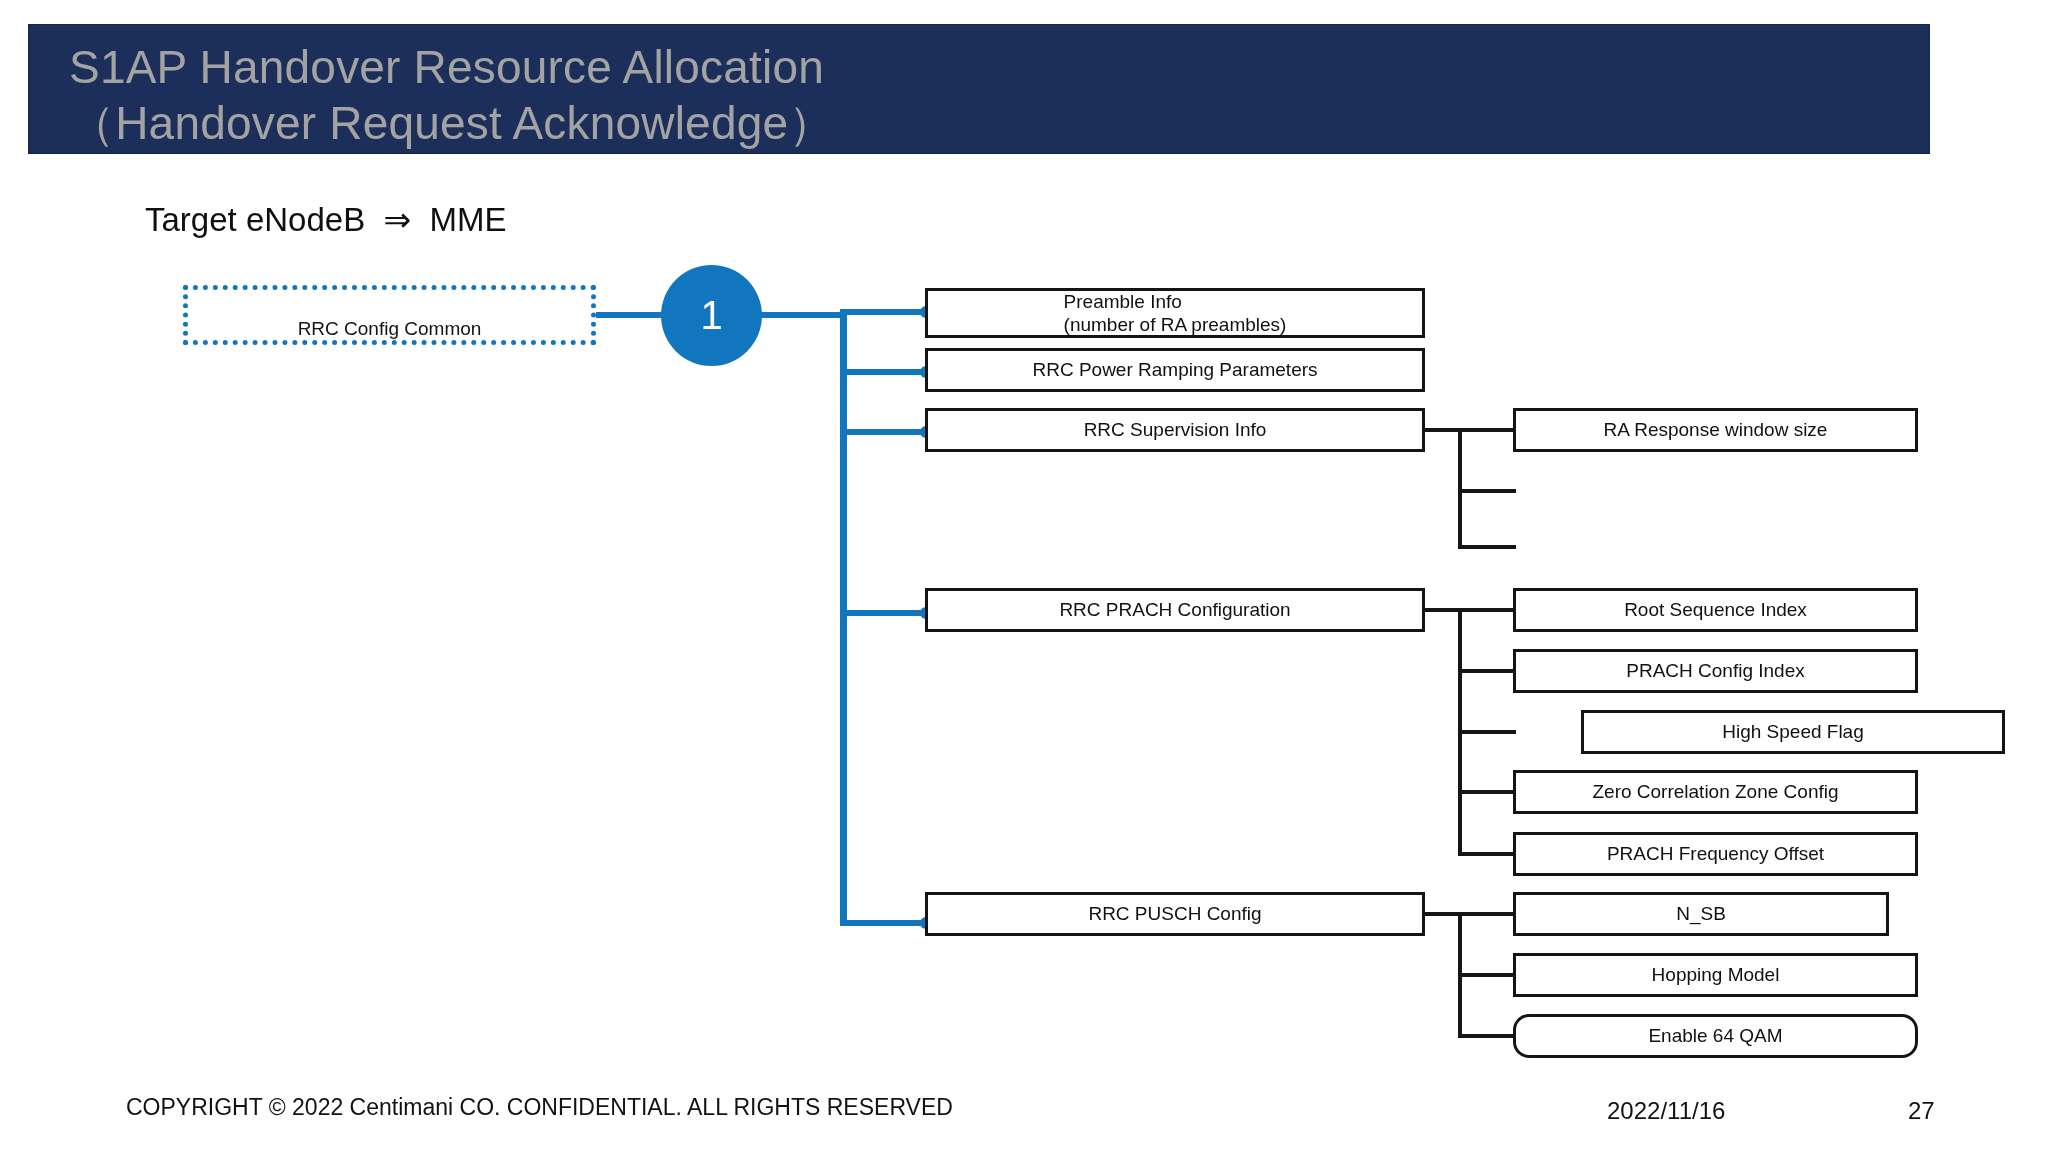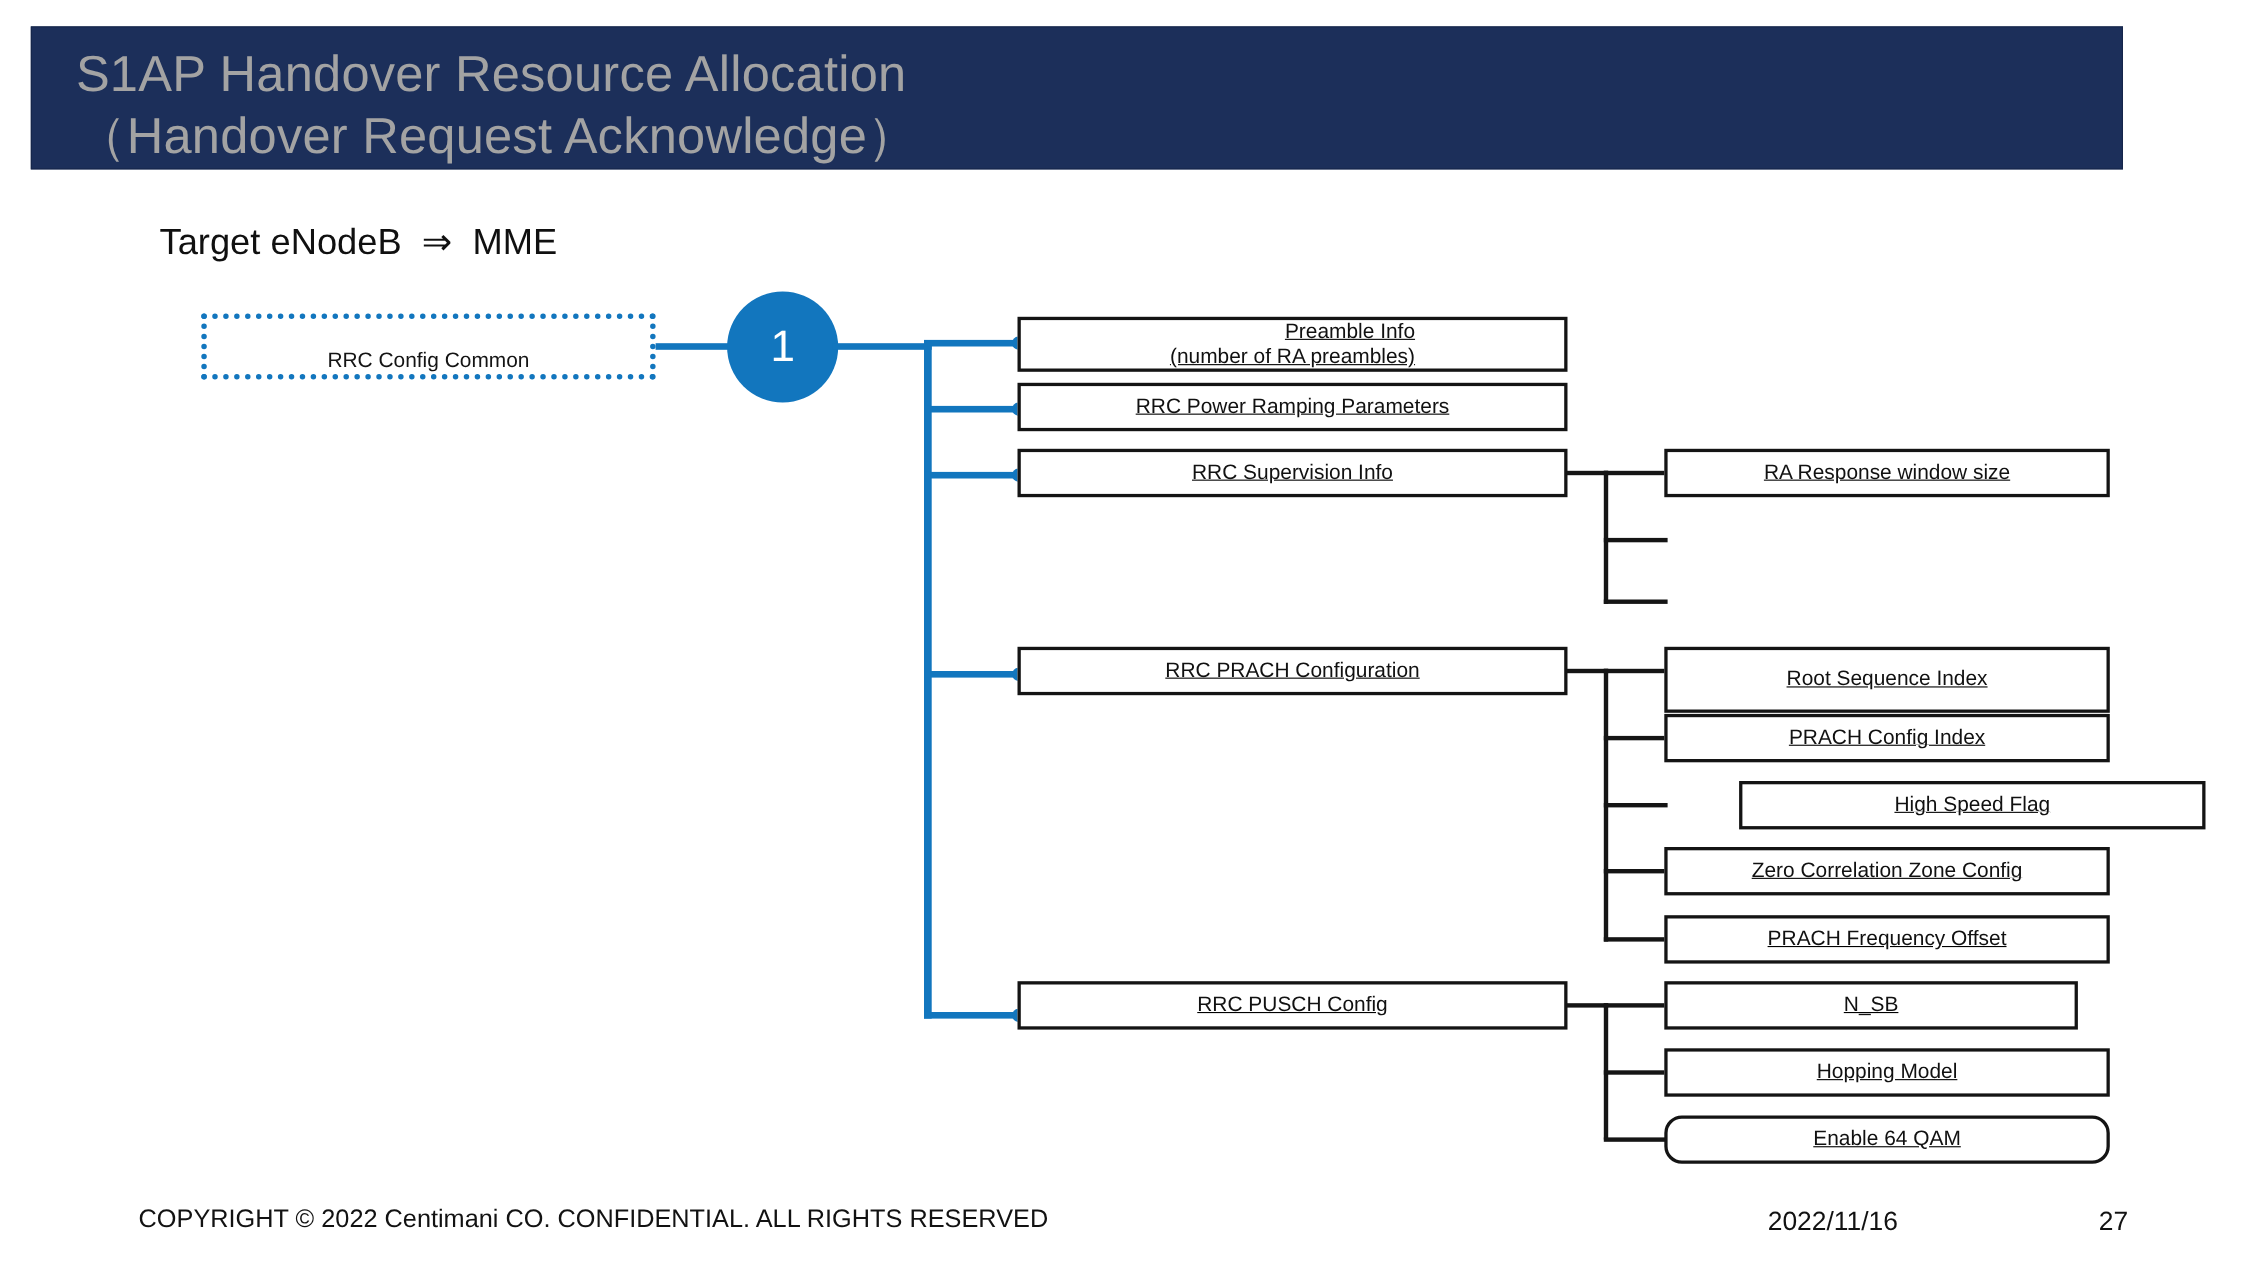--- a/index.html
+++ b/index.html
@@ -126,22 +126,21 @@
 
   
   .node-box {
     position: absolute;
     box-sizing: border-box;
     background: #ffffff;
     border: 3px solid #141414;
     display: flex;
     align-items: center;
     justify-content: center;
-    text-align: right;
-    text-decoration: underline;
+    text-align: left;
   }
   .node-box .box-label {
     font-size: 19px;
     color: #111111;
     line-height: 1.22;
     white-space: pre-line;
     padding: 0 6px;
   }
 
   
@@ -244,21 +243,21 @@
   <div class="blk-h" style="left:1424px; top:912px; width:38px;"></div>
   <div class="blk-v" style="left:1458px; top:912px; height:124px;"></div>
   <div class="blk-h" style="left:1458px; top:912px; width:58px;"></div>
   <div class="blk-h" style="left:1458px; top:973px; width:58px;"></div>
   <div class="blk-h" style="left:1458px; top:1034px; width:58px;"></div>
 
   <div class="node-box" style="left:1513px; top:408px; width:405px; height:44px;">
     <span class="box-label">RA Response window size</span>
   </div>
 
-  <div class="node-box" style="left:1513px; top:588px; width:405px; height:60px;">
+  <div class="node-box" style="left:1513px; top:588px; width:405px; height:44px;">
     <span class="box-label">Root Sequence Index</span>
   </div>
   <div class="node-box" style="left:1513px; top:649px; width:405px; height:44px;">
     <span class="box-label">PRACH Config Index</span>
   </div>
   <div class="node-box" style="left:1581px; top:710px; width:424px; height:44px;">
     <span class="box-label">High Speed Flag</span>
   </div>
   <div class="node-box" style="left:1513px; top:770px; width:405px; height:44px;">
     <span class="box-label">Zero Correlation Zone Config</span>

